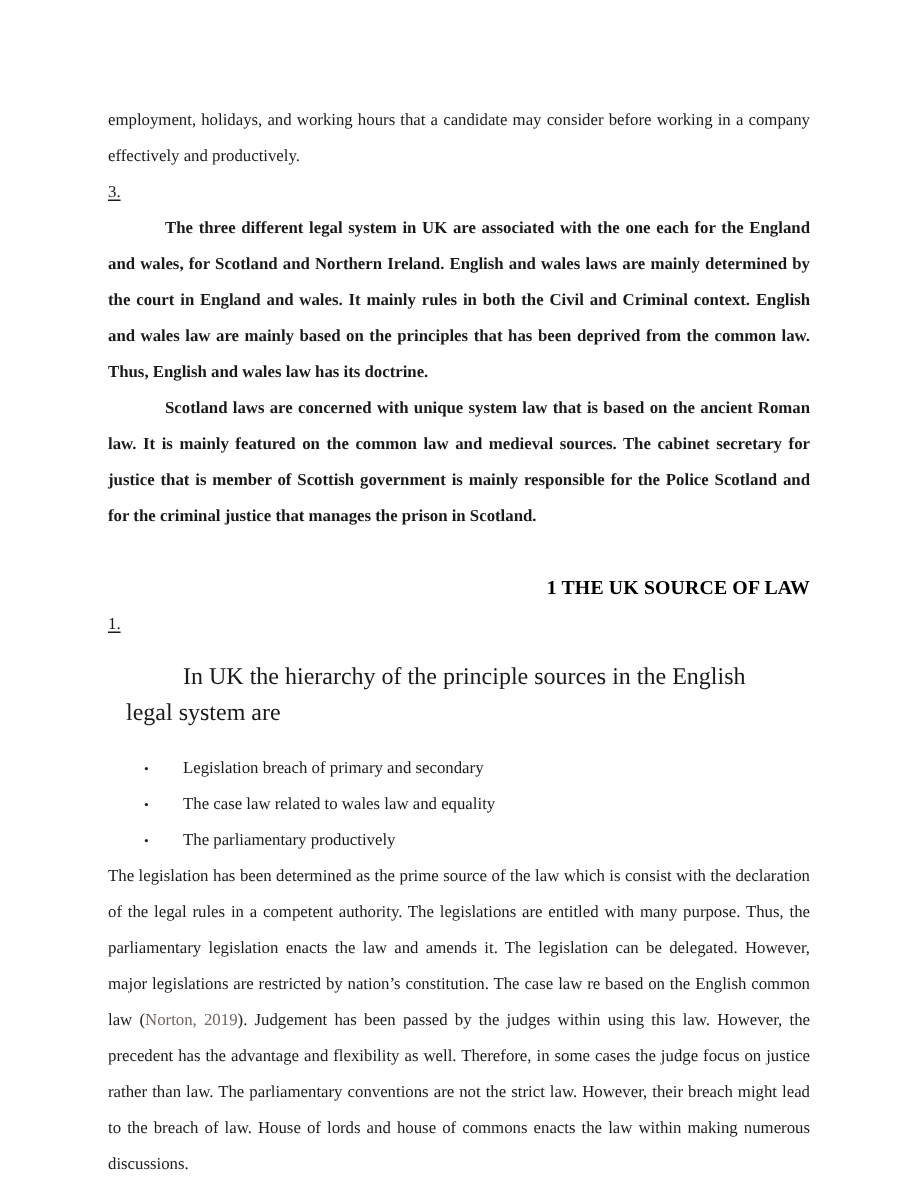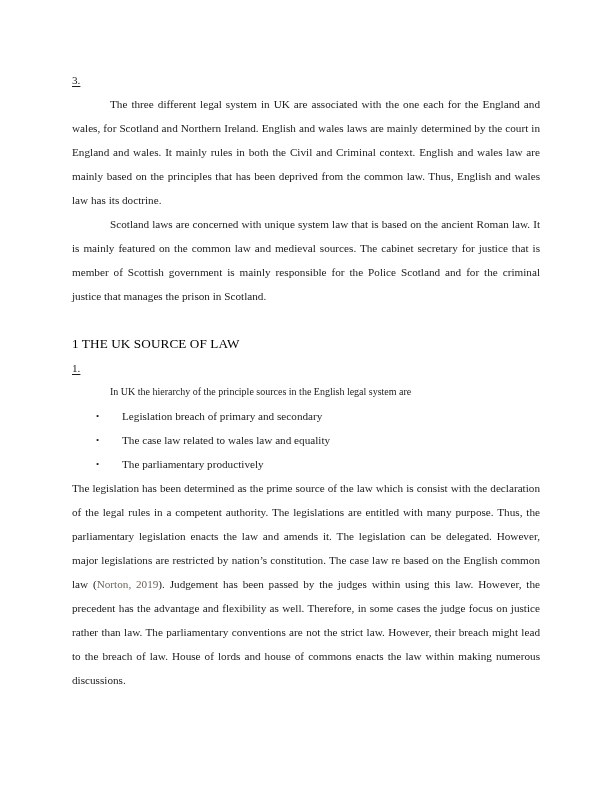--- a/index.html
+++ b/index.html
@@ -26,44 +26,45 @@
   p.body-text {
     margin: 0;
     font-size: 11.2px;
     line-height: 24px;
     text-align: justify;
     text-justify: inter-word;
     color: #1a1a1a;
   }
   p.indent-first {
     text-indent: 38px;
+    font-weight: bold;
   }
   .marker {
     margin: 0;
     font-size: 11.2px;
     line-height: 24px;
     text-decoration: underline;
     text-underline-offset: 2px;
     color: #1a1a1a;
   }
   h2.section-heading {
     margin: 0;
     font-size: 13.2px;
     line-height: 24px;
-    font-weight: normal;
-    text-align: left;
+    font-weight: bold;
+    text-align: right;
     color: #000000;
     letter-spacing: 0.1px;
   }
   .spacer-line {
     height: 24px;
   }
   .intro-line {
-    margin: 0;
-    font-size: 10px;
+    margin: 12px;
+    font-size: 16px;
     line-height: 24px;
     text-indent: 38px;
     color: #1a1a1a;
   }
   ul.bullet-list {
     margin: 0;
     padding: 0;
     list-style: none;
   }
   ul.bullet-list li {
@@ -84,20 +85,21 @@
   .citation {
     color: #6e665e;
   }
 </style>
 </head>
 <body>
 
 <div class="page">
   <div class="content">
 
+    <p class="body-text">employment, holidays, and working hours that a candidate may consider before working in a company effectively and productively.</p>
 
     <p class="marker">3.</p>
 
     <p class="body-text indent-first">The three different legal system in UK are associated with the one each for the England and wales, for Scotland and Northern Ireland. English and wales laws are mainly determined by the court in England and wales. It mainly rules in both the Civil and Criminal context. English and wales law are mainly based on the principles that has been deprived from the common law. Thus, English and wales law has its doctrine.</p>
 
     <p class="body-text indent-first">Scotland laws are concerned with unique system law that is based on the ancient Roman law. It is mainly featured on the common law and medieval sources. The cabinet secretary for justice that is member of Scottish government is mainly responsible for the Police Scotland and for the criminal justice that manages the prison in Scotland.</p>
 
 
     <div class="spacer-line"></div>
 

